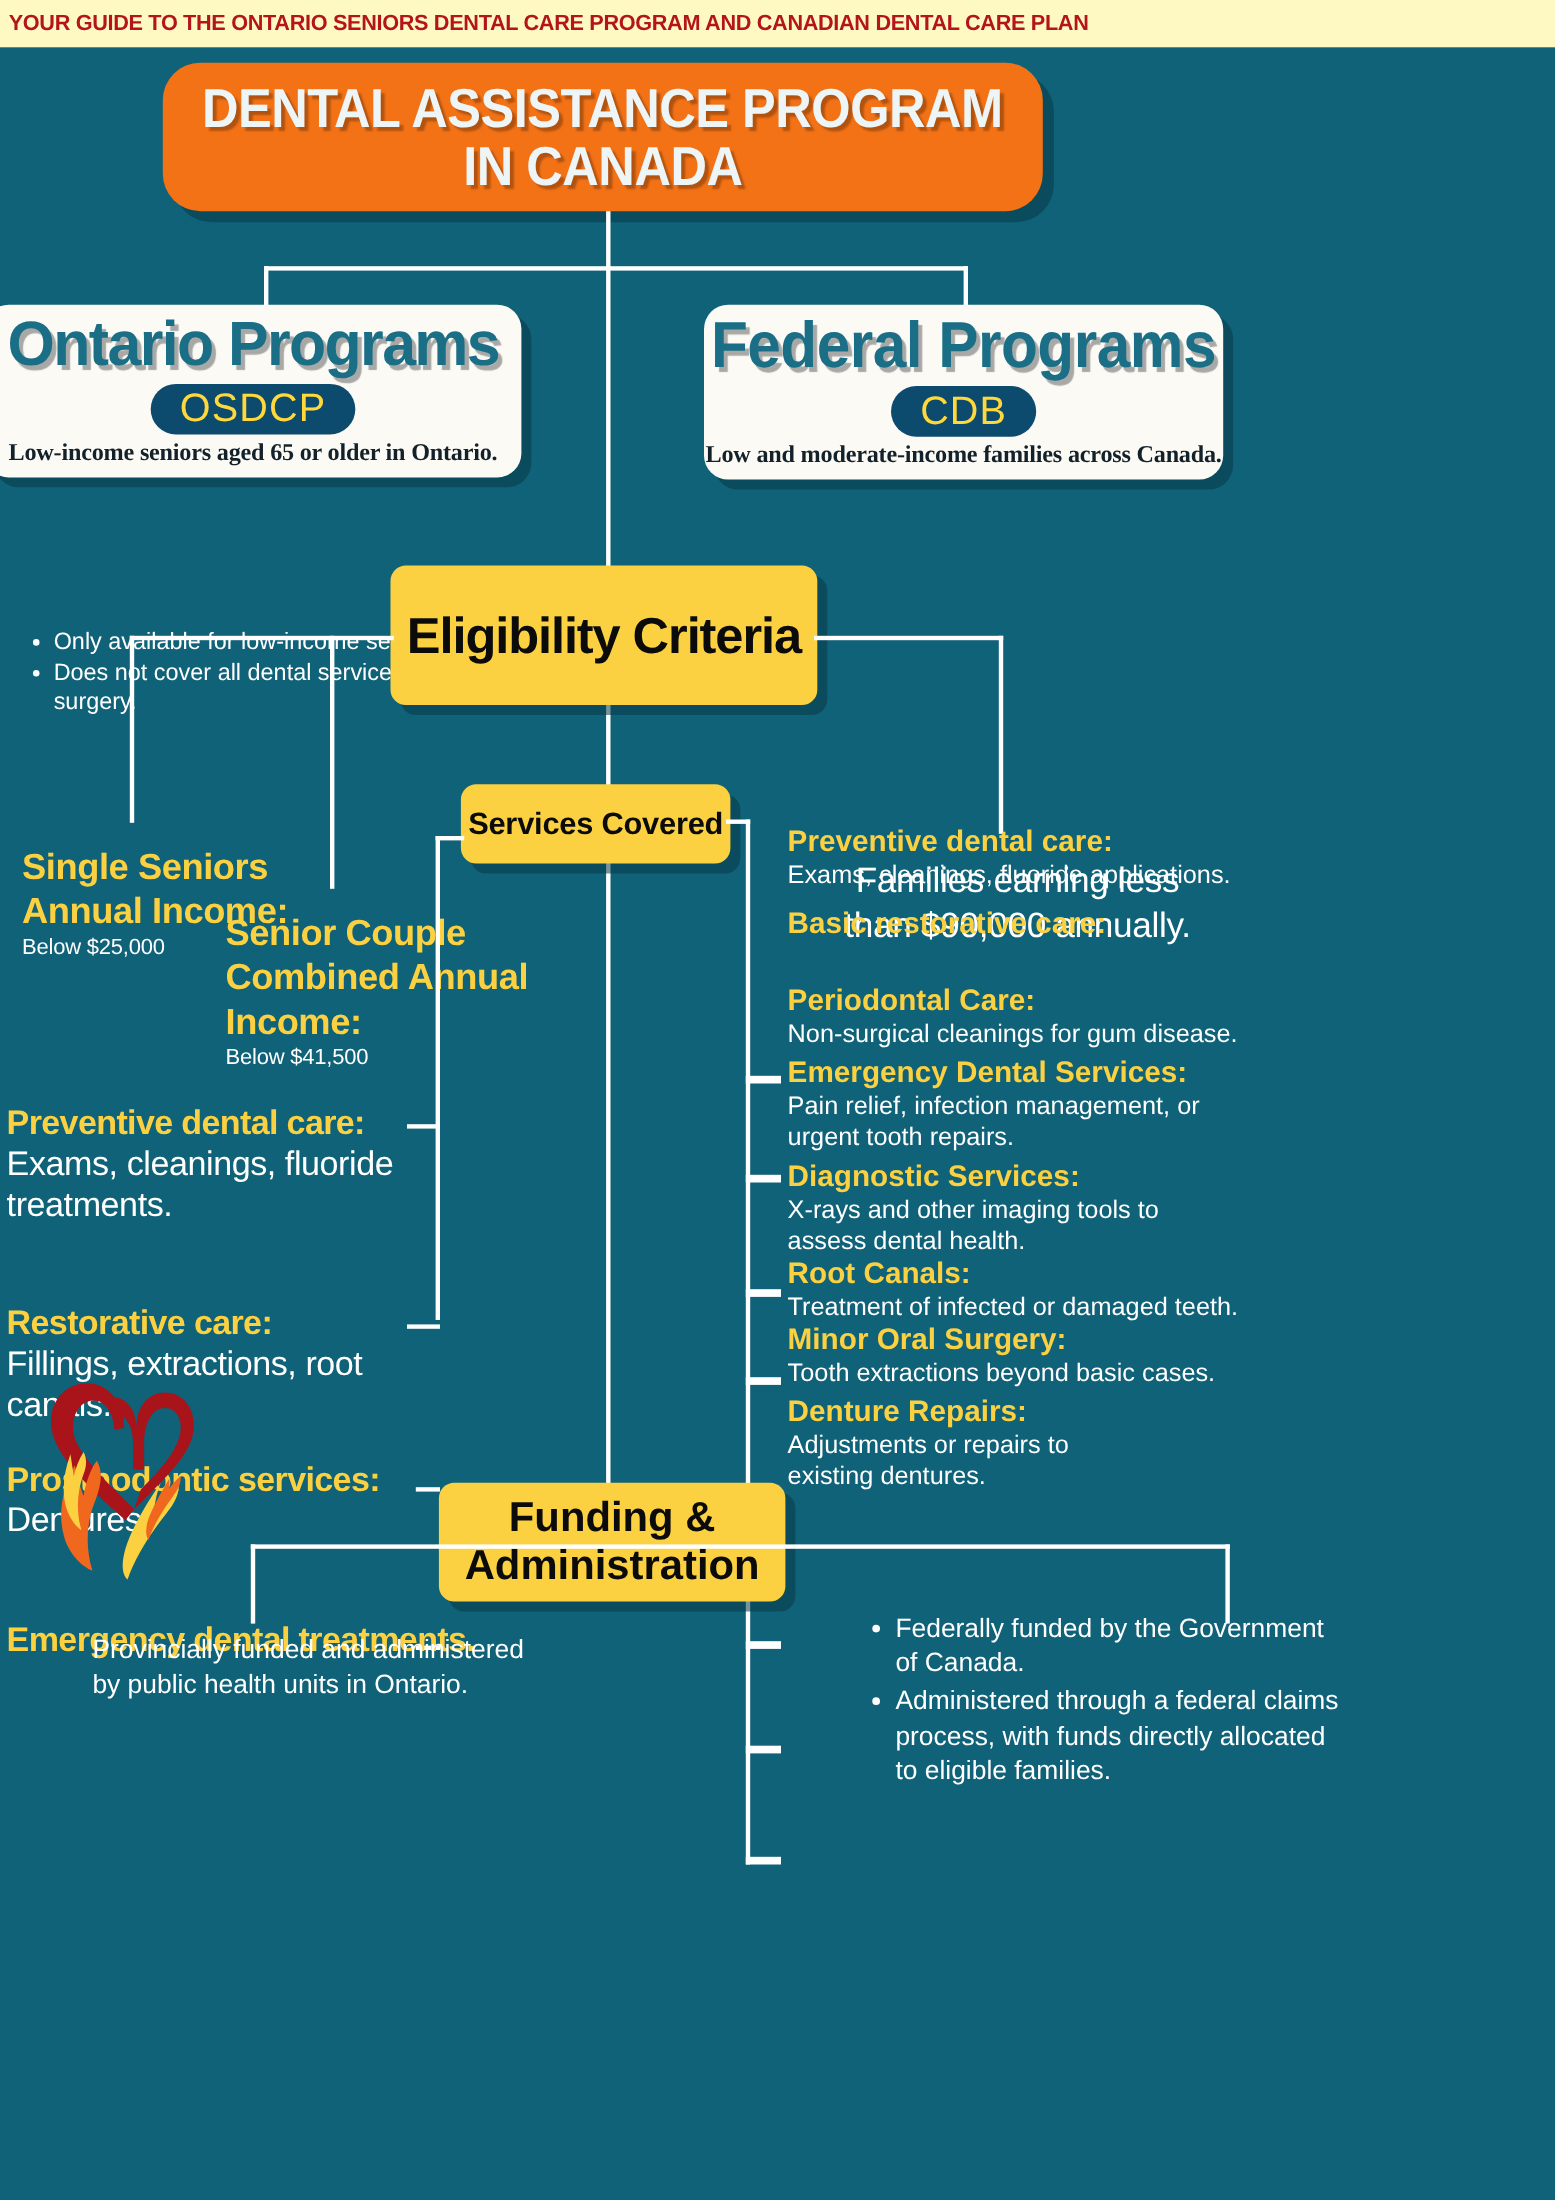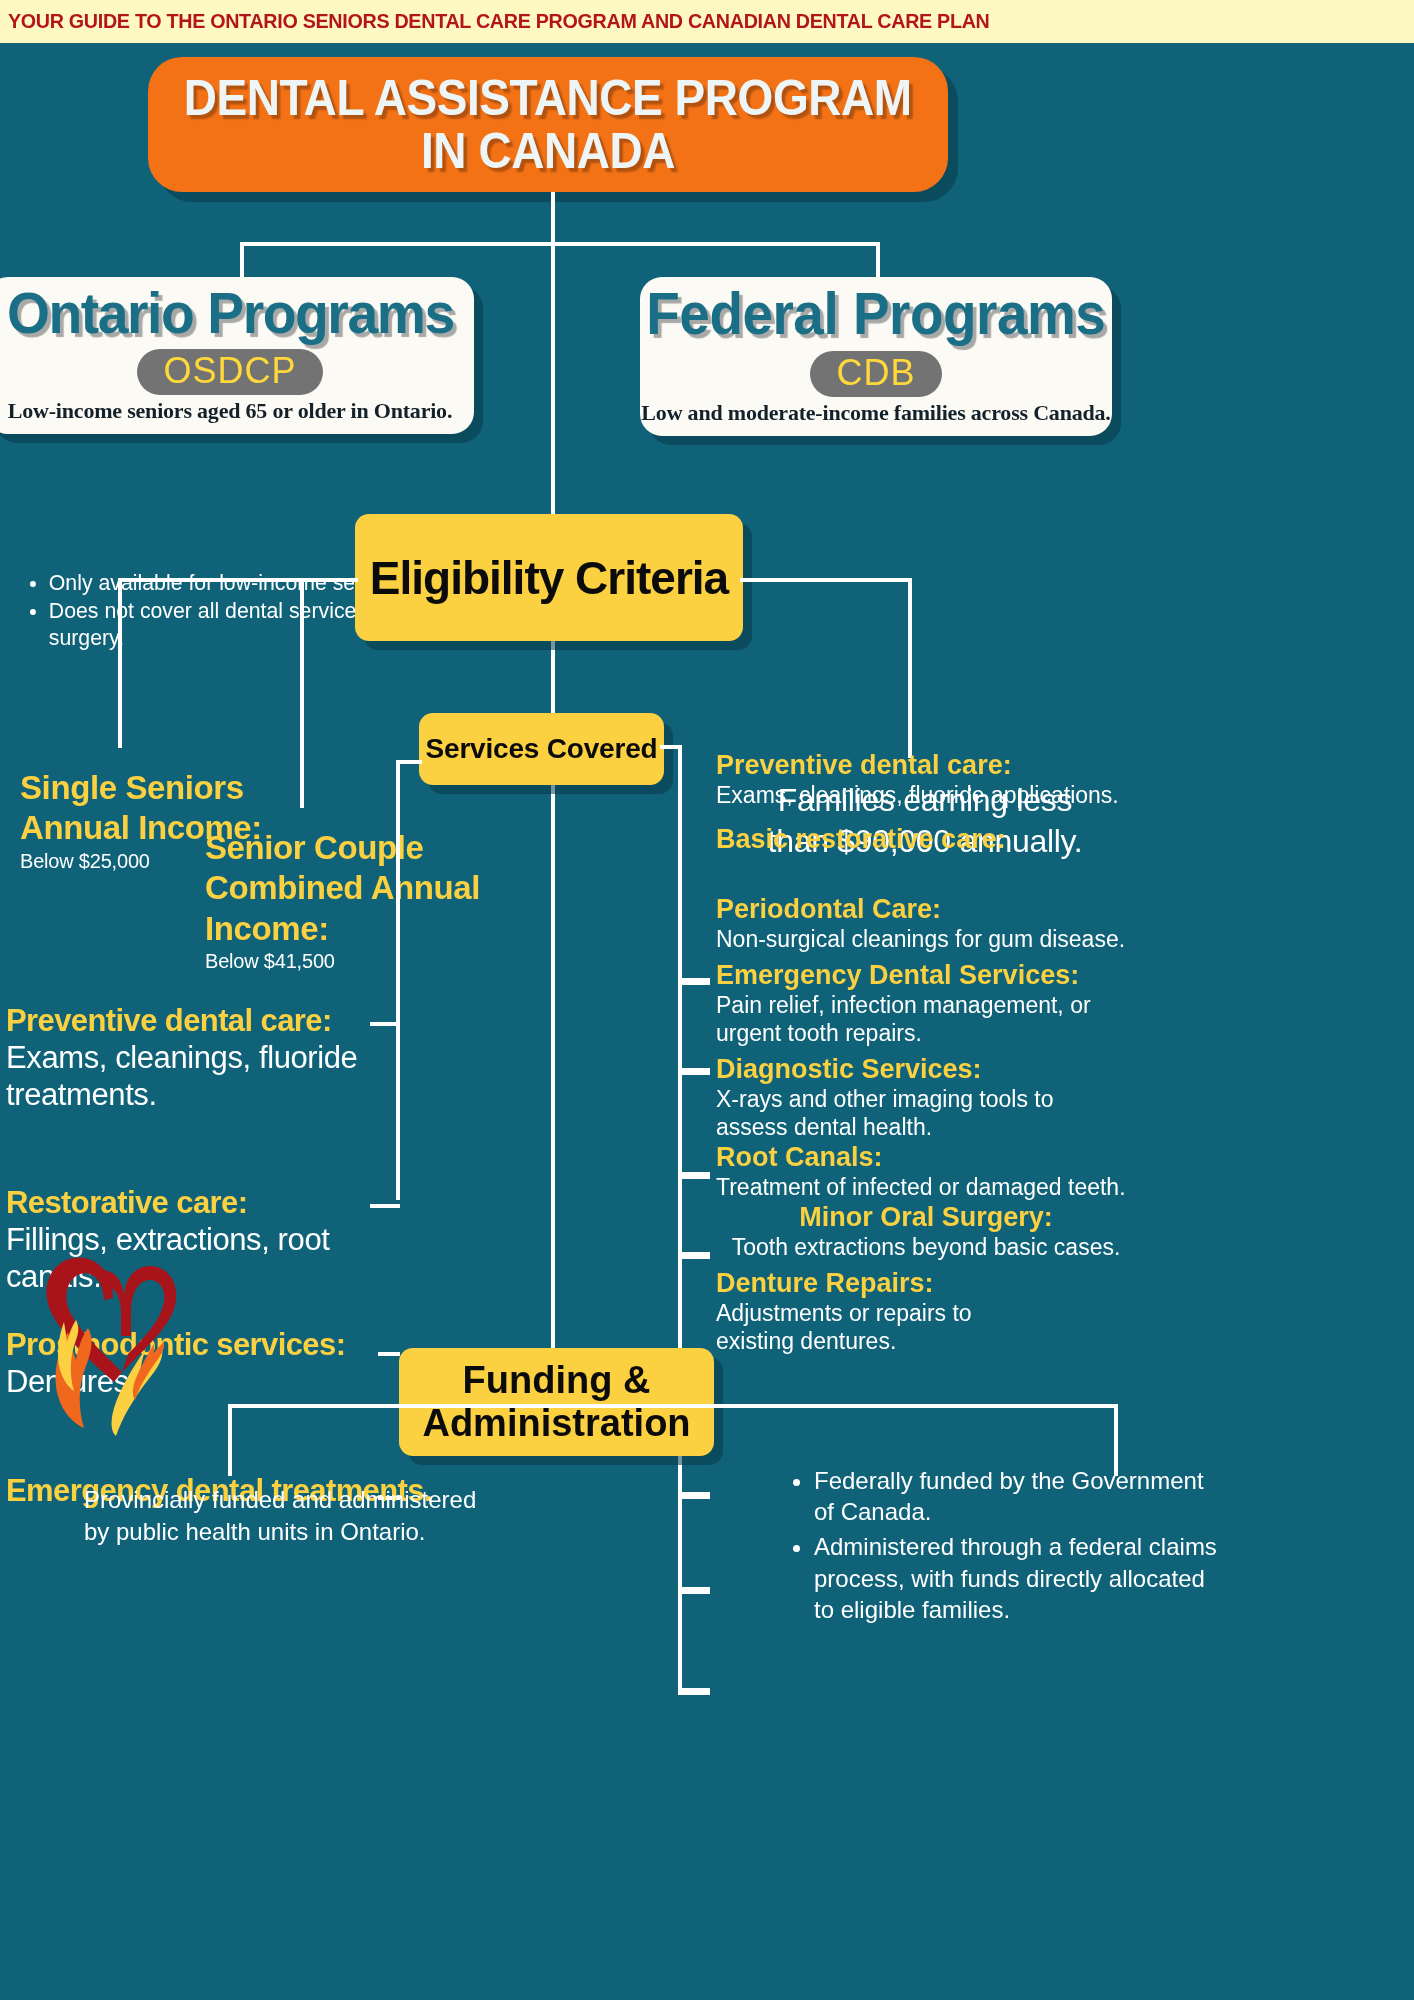--- a/index.html
+++ b/index.html
@@ -78,21 +78,21 @@
     transform: scaleX(0.97);
   }
   .prog-card.right .prog-title {
     font-family: "Liberation Sans Narrow", "Liberation Sans", sans-serif;
     font-size: 59px;
     letter-spacing: -0.5px;
     transform: scaleX(0.93);
   }
   .prog-badge {
     margin-top: 7px;
-    background: #737373;
+    background: #0c4a6e;
     border-radius: 40px;
     padding: 2px 26px 4px;
     color: #ffd83b;
     font-size: 36px;
     line-height: 1.1;
     font-family: "Liberation Sans", sans-serif;
     font-weight: 400;
     letter-spacing: 1px;
   }
   .prog-desc {
@@ -326,21 +326,21 @@
   <div class="b">Pain relief, infection management, or urgent tooth repairs.</div>
 </div>
 <div class="rsvc" style="top:1054px; width:390px;">
   <div class="h">Diagnostic Services:</div>
   <div class="b">X-rays and other imaging tools to assess dental health.</div>
 </div>
 <div class="rsvc wide" style="top:1142px;">
   <div class="h">Root Canals:</div>
   <div class="b">Treatment of infected or damaged teeth.</div>
 </div>
-<div class="rsvc wide" style="top:1202px;text-align:center;">
+<div class="rsvc wide" style="top:1202px;">
   <div class="h">Minor Oral Surgery:</div>
   <div class="b">Tooth extractions beyond basic cases.</div>
 </div>
 <div class="rsvc" style="top:1268px; width:330px;">
   <div class="h">Denture Repairs:</div>
   <div class="b">Adjustments or repairs to existing dentures.</div>
 </div>
 
 <div class="logo">
   <svg viewBox="0 0 215 200" width="215" height="200" aria-hidden="true">

